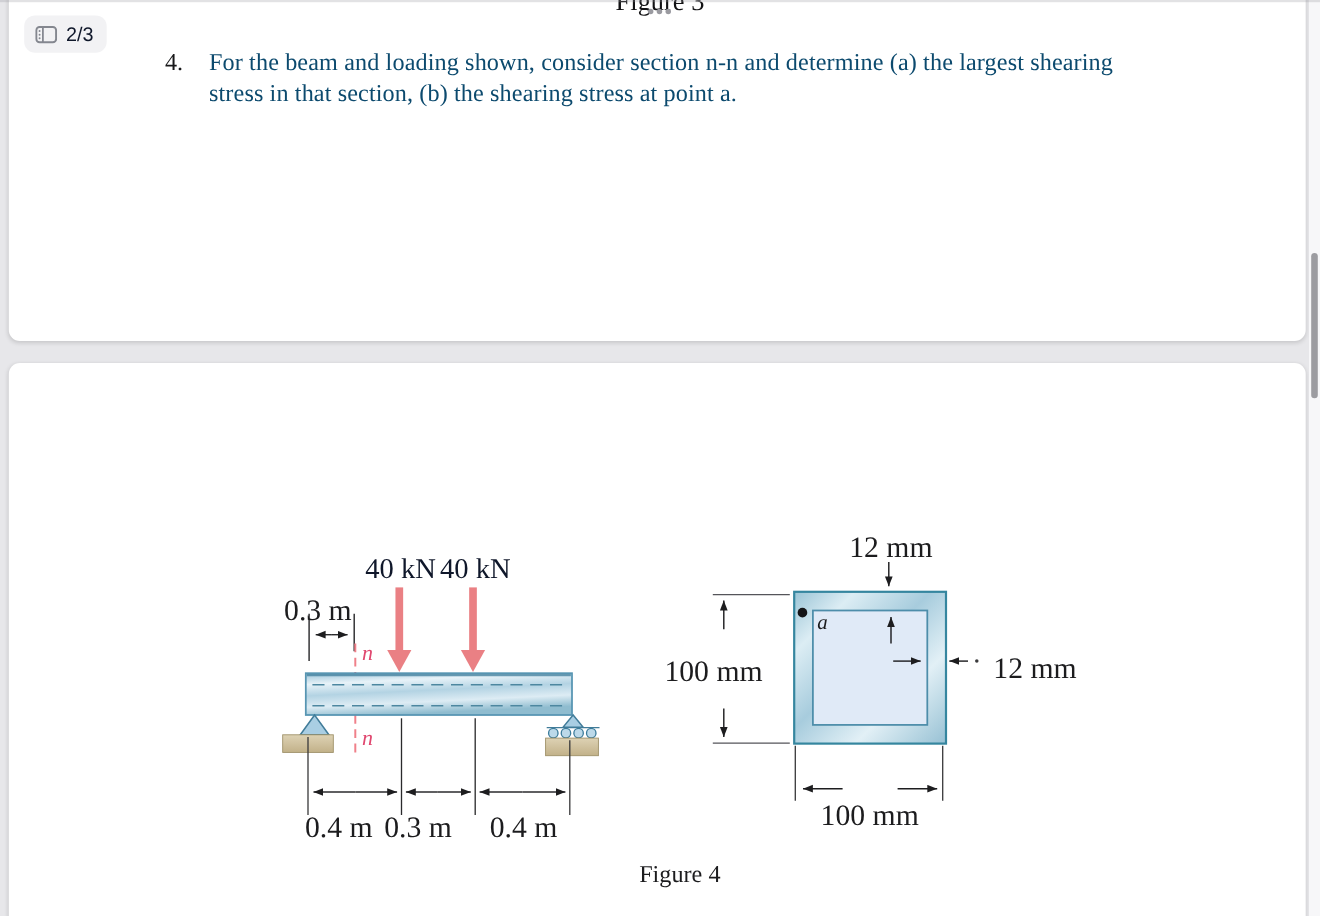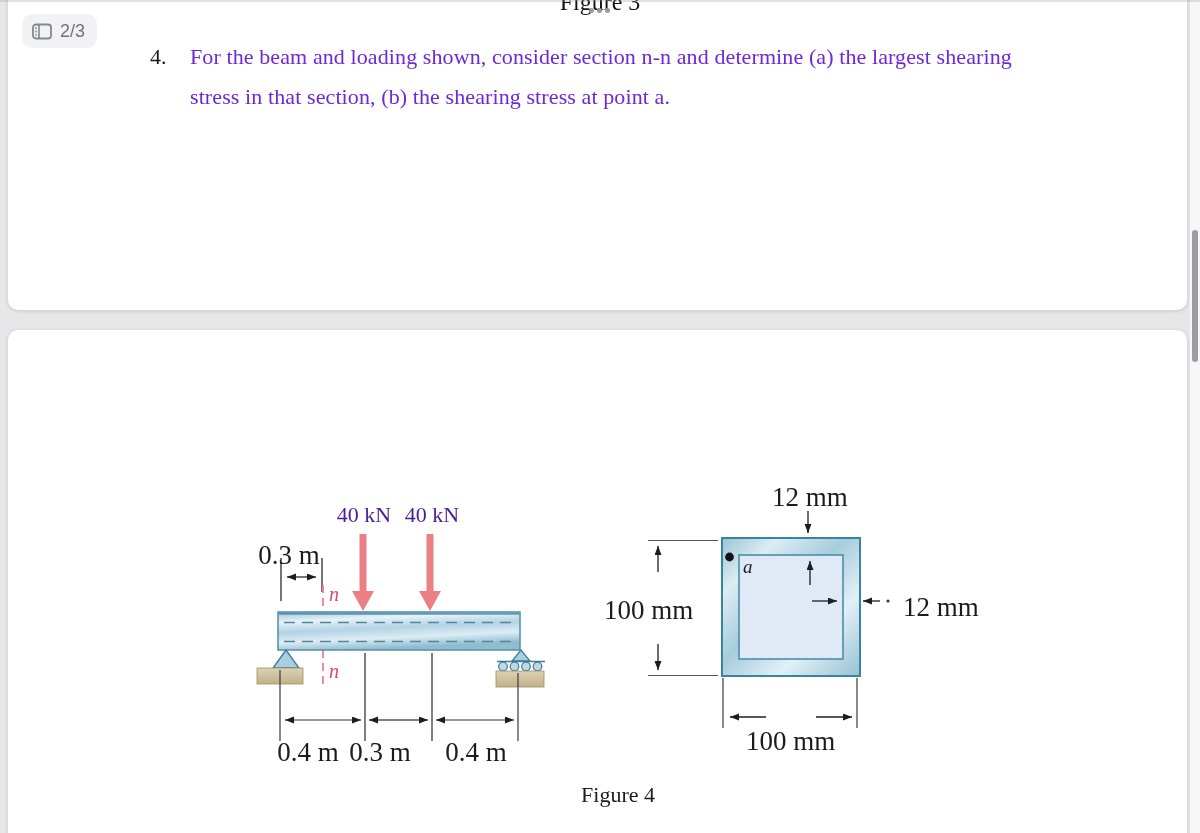--- a/index.html
+++ b/index.html
@@ -17,42 +17,42 @@
   #card1{top:-26px;height:336px;}
   #card2{top:330px;height:520px;}
   .toplines{position:absolute;left:0;top:0;width:100%;height:2px;
     background:rgba(150,150,158,0.28);z-index:9;}
   
   .pill{
     position:absolute;left:22px;top:14px;height:34px;z-index:6;
     background:#f2f2f4;border-radius:10px;
     display:flex;align-items:center;gap:8px;padding:0 12px 0 10px;
     font-family:"Liberation Sans", sans-serif;
-    font-size:18px;color:#737373;cursor:default;
+    font-size:18px;color:#0f172a;cursor:default;
   }
   .pill svg{display:block;}
   
   .fig3cut{
     position:absolute;left:450px;top:-10px;width:300px;z-index:5;
     text-align:center;font-size:24px;line-height:24px;color:#121214;
   }
   .elldots{position:absolute;top:8px;z-index:6;width:5px;height:5px;
     border-radius:50%;background:#9a9aa0;}
   
   .probnum{position:absolute;left:150px;top:44px;z-index:5;
     font-size:22px;color:#18181a;}
   .probline{position:absolute;left:190px;z-index:5;
-    font-size:22px;color:#6d28d9;white-space:nowrap;letter-spacing:0.1px;}
+    font-size:22px;color:#0c4a6e;white-space:nowrap;letter-spacing:0.1px;}
   #probline1{top:44px;}
-  #probline2{top:84px;font-family:Liberation Serif, serif;}
+  #probline2{top:72px;font-family:Liberation Serif, serif;}
   
   .lbl{position:absolute;z-index:5;font-size:27px;color:#1c1c1e;white-space:nowrap;}
   .center{text-align:center;}
   .right{text-align:right;}
-  .red{color:#4c1d95;font-size:22px;}
+  .red{color:#0f172a;font-size:26px;}
   .pinkn{color:#e0476f;font-style:italic;font-size:20px;}
   .ital{font-style:italic;font-size:19px;}
   #fig4cap{font-size:22px;text-align:right;}
   svg.overlay{position:absolute;left:0;top:0;z-index:4;pointer-events:none;}
   
   .scrolltrack{position:absolute;left:1190px;top:0;width:10px;height:833px;
     background:#f7f7f9;z-index:7;}
   .scrollthumb{position:absolute;left:1192px;top:230px;width:6px;height:132px;
     border-radius:3px;background:#9c9ca1;z-index:8;}
 </style>

